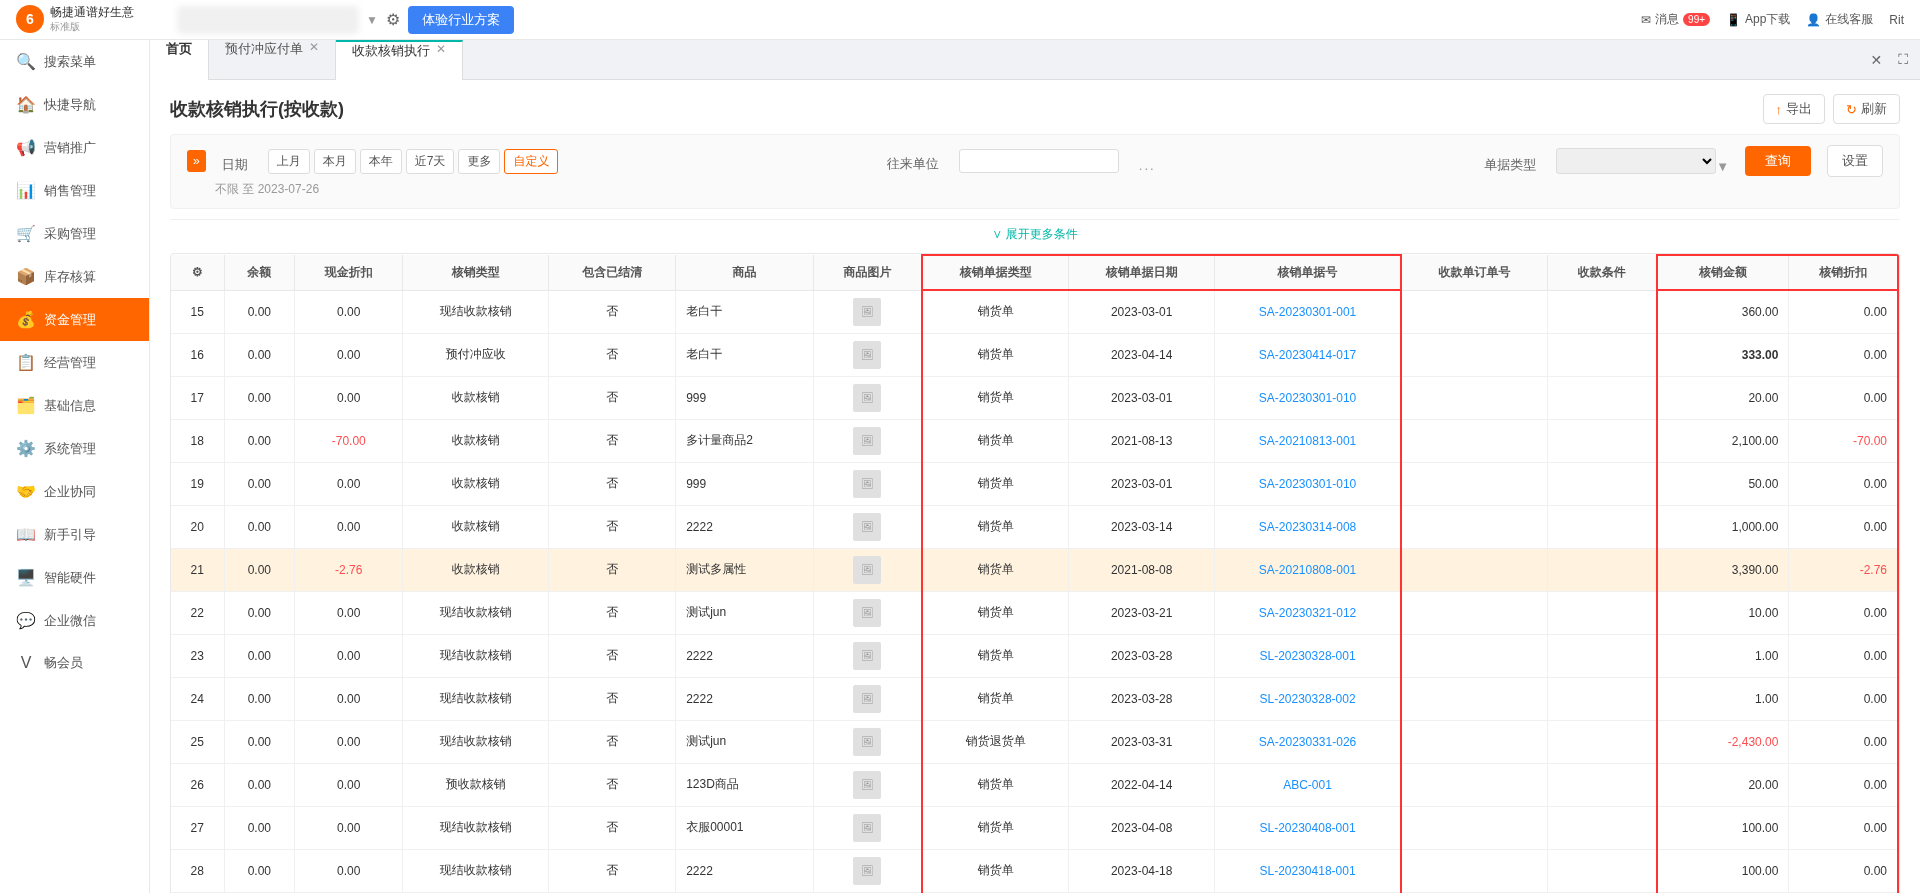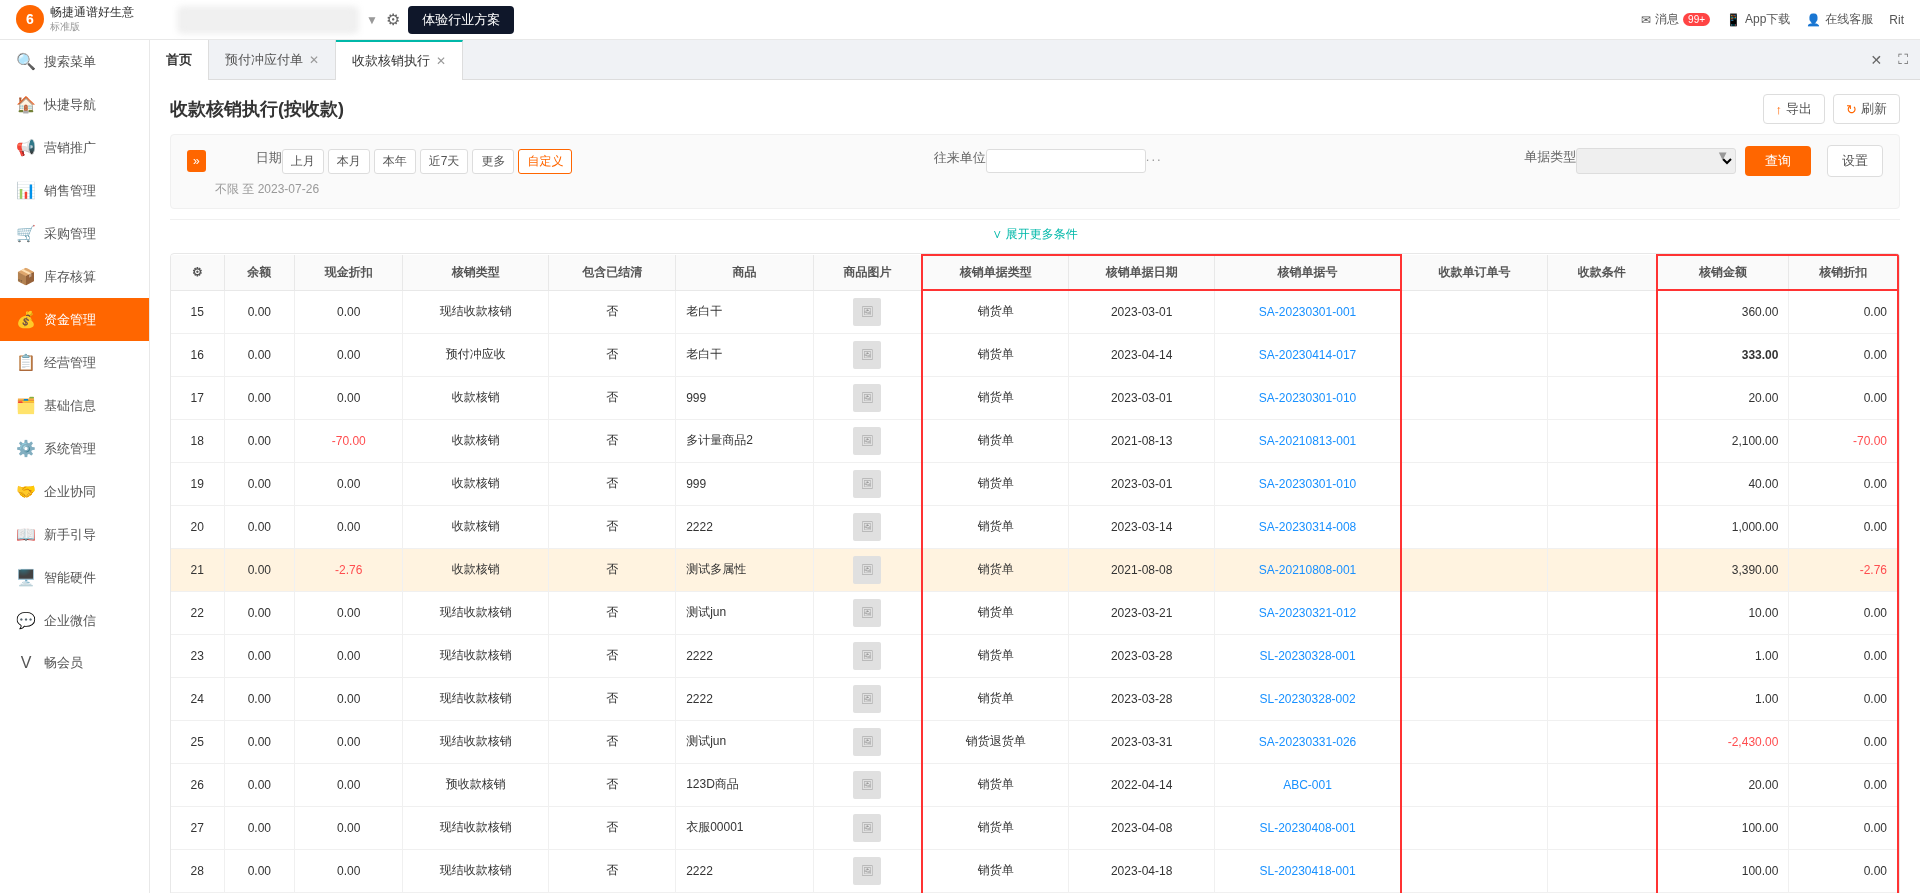--- a/index.html
+++ b/index.html
@@ -8,60 +8,60 @@
     
     .top-bar { height: 40px; background: #fff; display: flex; align-items: center; padding: 0 16px; border-bottom: 1px solid #e8e8e8; gap: 12px; }
     .logo-area { display: flex; align-items: center; gap: 6px; width: 150px; }
     .logo-icon { width: 28px; height: 28px; background: #ff6600; border-radius: 50%; display: flex; align-items: center; justify-content: center; color: #fff; font-weight: bold; font-size: 14px; }
     .logo-text { font-size: 12px; color: #333; line-height: 1.2; }
     .logo-tag { font-size: 10px; color: #999; }
     .top-center { flex: 1; display: flex; align-items: center; gap: 8px; }
     .blurred-input { background: #f0f0f0; border: 1px solid #ddd; border-radius: 4px; padding: 4px 8px; width: 180px; height: 26px; color: #999; font-size: 12px; }
     .chevron-icon { color: #999; font-size: 12px; }
     .gear-icon { color: #666; font-size: 16px; cursor: pointer; }
-    .trial-btn { background: #0f172a; color: #fff; border: none; border-radius: 4px; padding: 5px 14px; font-size: 13px; cursor: pointer; }
+    .trial-btn { background: #3b82f6; color: #fff; border: none; border-radius: 4px; padding: 5px 14px; font-size: 13px; cursor: pointer; }
     .top-right { display: flex; align-items: center; gap: 16px; margin-left: auto; }
     .top-right-item { display: flex; align-items: center; gap: 4px; font-size: 12px; color: #555; cursor: pointer; }
     .badge { background: #ff4444; color: #fff; border-radius: 10px; padding: 1px 5px; font-size: 10px; }
 
     
     .main-layout { display: flex; height: calc(893px - 40px); }
 
     
     .sidebar { width: 150px; background: #fff; border-right: 1px solid #e8e8e8; display: flex; flex-direction: column; overflow-y: auto; }
     .sidebar-item { display: flex; align-items: center; gap: 8px; padding: 12px 16px; cursor: pointer; color: #555; font-size: 13px; }
     .sidebar-item.active { background: #ff6600; color: #fff; border-radius: 0; }
     .sidebar-item .s-icon { font-size: 16px; width: 20px; text-align: center; }
 
     
     .content-area { flex: 1; display: flex; flex-direction: column; overflow: hidden; }
 
     
     .tab-bar { height: 40px; background: #f0f2f5; display: flex; align-items: center; border-bottom: 1px solid #ddd; padding: 0; position: relative; }
-    .tab { display: flex; align-items: center; gap: 6px; padding: 0 16px; height: 40px; cursor: pointer; font-size: 13px; color: #555; border-right: 1px solid #ddd; }
+    .tab { display: flex; gap: 6px; padding: 0 16px; height: 40px; cursor: pointer; font-size: 13px; color: #555; border-right: 1px solid #ddd; }
     .tab.home { background: #fff; font-weight: bold; color: #333; }
     .tab.active { background: #fff; color: #333; border-top: 2px solid #00b8a9; }
     .tab .close-icon { color: #999; font-size: 12px; }
     .tab-right-actions { margin-left: auto; display: flex; align-items: center; gap: 8px; padding-right: 8px; }
     .tab-action-btn { background: none; border: none; cursor: pointer; color: #666; font-size: 14px; padding: 4px; }
 
     
     .page-content { flex: 1; background: #fff; overflow: auto; padding: 0; }
 
     
     .page-header { padding: 14px 20px 10px; display: flex; align-items: center; justify-content: space-between; }
     .page-title { font-size: 18px; font-weight: bold; color: #333; }
     .header-actions { display: flex; gap: 8px; }
     .header-btn { display: flex; align-items: center; gap: 4px; padding: 5px 12px; border: 1px solid #ddd; border-radius: 4px; background: #fff; cursor: pointer; font-size: 13px; color: #555; }
     .header-btn .icon { color: #ff6600; }
 
     
     .filter-bar { background: #fafafa; border: 1px solid #f0f0f0; margin: 0 20px 10px; border-radius: 4px; padding: 10px 16px; }
     .filter-row { display: flex; align-items: center; gap: 16px; flex-wrap: wrap; }
-    .filter-item { display: flex; align-items: flex-start; gap: 0; margin-left: 34px; }
+    .filter-item { display: flex; align-items: flex-end; gap: 20px; }
     .filter-label { color: #666; font-size: 13px; white-space: nowrap; }
     .filter-date-btns { display: flex; gap: 4px; }
     .date-btn { padding: 3px 8px; border: 1px solid #ddd; border-radius: 3px; cursor: pointer; font-size: 12px; color: #555; background: #fff; }
     .date-btn.custom { background: #fff; color: #ff6600; border-color: #ff6600; }
     .filter-input { border: 1px solid #ddd; border-radius: 3px; padding: 4px 8px; width: 160px; font-size: 12px; }
     .filter-dots { color: #999; letter-spacing: 2px; }
     .filter-select { border: 1px solid #ddd; border-radius: 3px; padding: 4px 8px; width: 160px; font-size: 12px; }
     .query-btn { background: #ff6600; color: #fff; border: none; border-radius: 4px; padding: 6px 20px; font-size: 13px; cursor: pointer; }
     .settings-btn { background: #fff; color: #555; border: 1px solid #ddd; border-radius: 4px; padding: 6px 14px; font-size: 13px; cursor: pointer; }
 
@@ -368,21 +368,21 @@
                   <td>0.00</td>
                   <td>收款核销</td>
                   <td>否</td>
                   <td style="text-align:left;">999</td>
                   <td><div class="img-placeholder">🖼</div></td>
                   <td style="border-left:2.5px solid #ff3333;">销货单</td>
                   <td>2023-03-01</td>
                   <td style="border-right:2.5px solid #ff3333;"><a class="link-text" href="#">SA-20230301-010</a></td>
                   <td></td>
                   <td></td>
-                  <td style="border-left:2.5px solid #ff3333;text-align:right;">40.00</td>
+                  <td style="border-left:2.5px solid #ff3333;text-align:right;">50.00</td>
                   <td style="border-right:2.5px solid #ff3333;text-align:right;">0.00</td>
                 </tr>
                 <tr>
                   <td>20</td>
                   <td>0.00</td>
                   <td>0.00</td>
                   <td>收款核销</td>
                   <td>否</td>
                   <td style="text-align:left;">2222</td>
                   <td><div class="img-placeholder">🖼</div></td>

